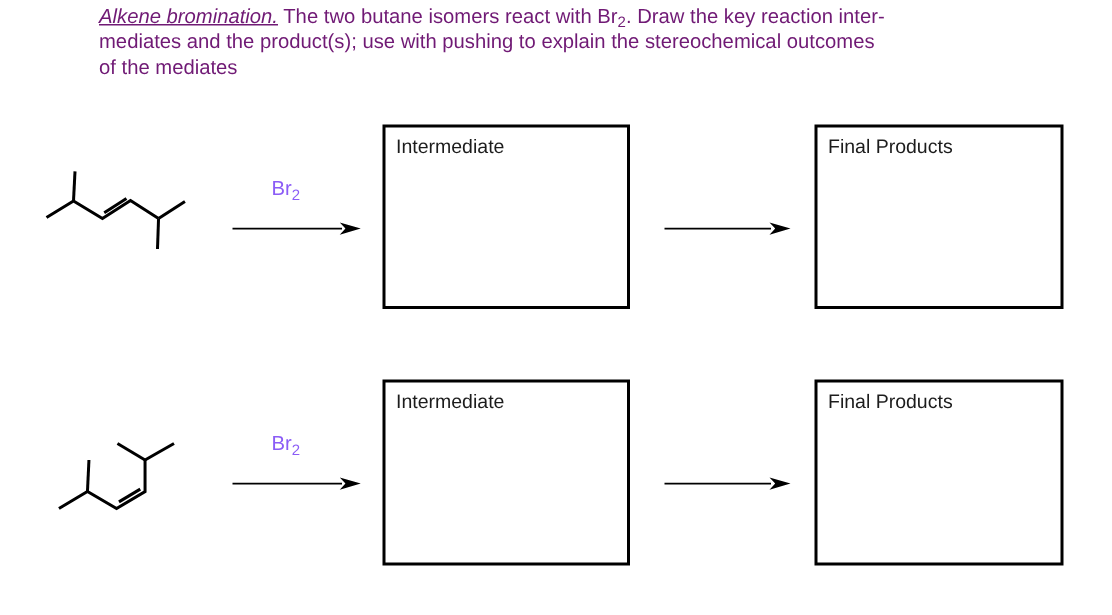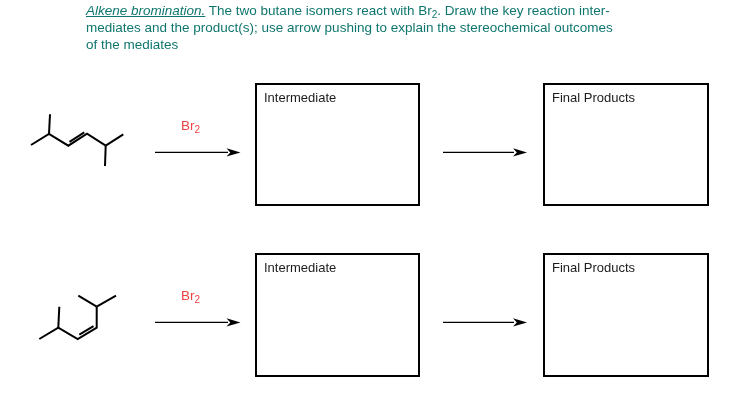--- a/index.html
+++ b/index.html
@@ -8,41 +8,41 @@
     width: 741px;
     height: 410px;
     background: #ffffff;
     font-family: "Liberation Sans", sans-serif;
     color: #1c1c1c;
     overflow: hidden;
   }
   
   #prompt {
     position: absolute;
-    left: 86px;
+    left: 66px;
     top: 2px;
     width: 630px;
     font-size: 13.5px;
     line-height: 17px;
-    color: #0f766e;
+    color: #701a75;
   }
   #prompt .lead {
     font-style: italic;
     text-decoration: underline;
   }
   sub.chem {
     font-size: 10px;
     line-height: 0;
     vertical-align: -3px;
   }
   
   .reagent-label {
     position: absolute;
     font-size: 13.5px;
-    color: #ef4444;
+    color: #8b5cf6;
   }
   
   .answer-box {
     position: absolute;
     box-sizing: border-box;
     border: 2px solid #000;
     background: #fff;
   }
   .answer-box .box-label {
     display: block;
@@ -56,21 +56,21 @@
   .arrow line { stroke: #000; stroke-width: 1.3; }
   .arrow path { fill: #000; stroke: none; }
 </style>
 </head>
 <body>
 
 <div id="page">
 
   <div id="prompt">
     <div><span class="lead">Alkene bromination.</span><span> The two butane isomers react with Br</span><sub class="chem">2</sub><span>. Draw the key reaction inter-</span></div>
-    <div>mediates and the product(s); use arrow pushing to explain the stereochemical outcomes</div>
+    <div>mediates and the product(s); use with pushing to explain the stereochemical outcomes</div>
     <div>of the mediates</div>
   </div>
 
   <svg class="abs struct" style="left:25px; top:105px;" width="105" height="70">
     <path d="M25,9.3 L24,29"></path>
     <path d="M6,40 L24,29 L43.3,40.7 L62,28.7 L80.7,40.7"></path>
     <path d="M44.5,36.9 L59.3,27.4"></path>
     <path d="M80.7,40.7 L80,61"></path>
     <path d="M80.7,40.7 L98.3,29.3"></path>
   </svg>

